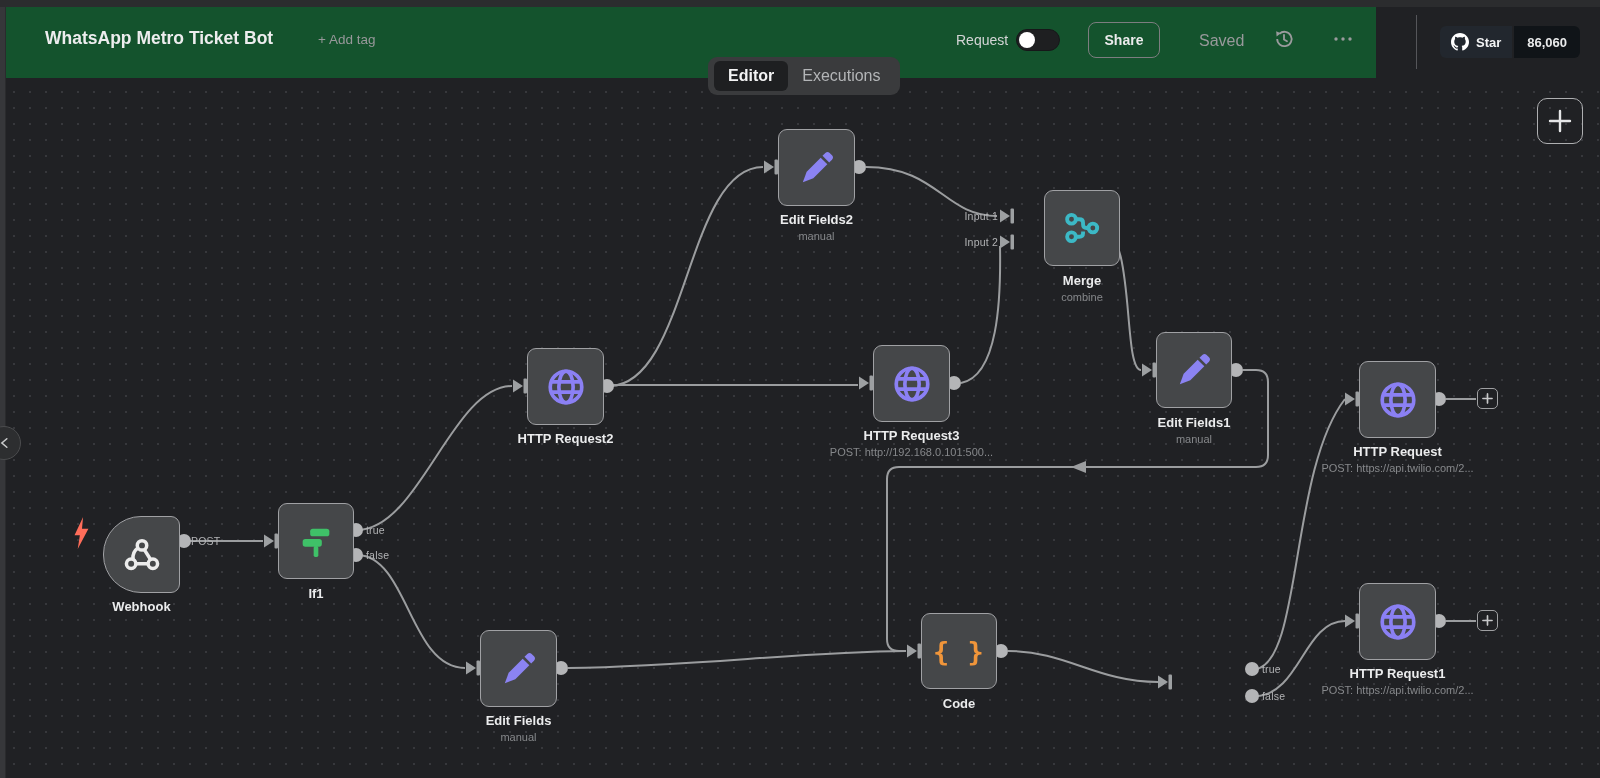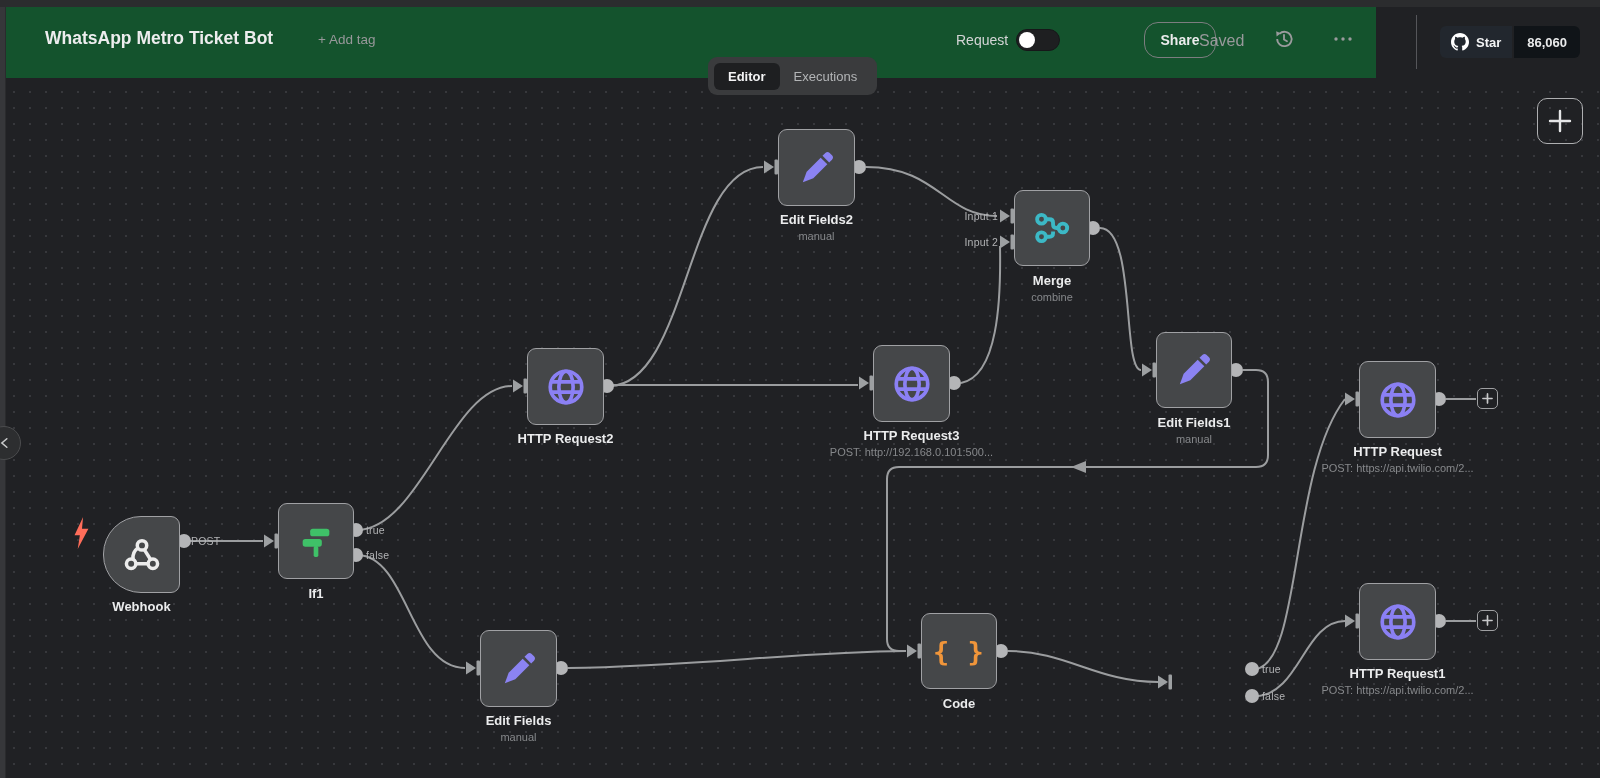--- a/index.html
+++ b/index.html
@@ -9,38 +9,38 @@
 
   
   .topstrip { position:absolute; top:0; left:0; width:1600px; height:7px; background:#2b2c2e; }
   .header { position:absolute; top:7px; left:0; width:1376px; height:71px; background:#14532d; }
   .wf-title { position:absolute; left:45px; top:21px; font-size:17.5px; font-weight:600; color:#ededee; }
   .add-tag { position:absolute; left:318px; top:25px; font-size:13.5px; color:#97989a; cursor:pointer; }
   .activation-label { position:absolute; left:956px; top:25px; font-size:14px; color:#d4d5d6; }
   .toggle { position:absolute; left:1016px; top:22px; width:44px; height:22px; border-radius:11px;
             background:#1e1f21; border:1px solid #161719; cursor:pointer; }
   .toggle .knob { position:absolute; left:2px; top:2px; width:16px; height:16px; border-radius:50%; background:#ffffff; }
-  .share-btn { position:absolute; left:1144px; top:15px; width:72px; height:36px; border:1px solid #7c7d7f;
-               border-radius:14px; background:transparent; color:#ececed; font-size:14px; font-weight:600;
+  .share-btn { position:absolute; left:1088px; top:15px; width:72px; height:36px; border:1px solid #7c7d7f;
+               border-radius:8px; background:transparent; color:#ececed; font-size:14px; font-weight:600;
                display:flex; align-items:center; justify-content:center; cursor:pointer; }
   .save-status { position:absolute; left:1199px; top:25px; font-size:16px; color:#98999b; }
   .icon-btn { position:absolute; background:none; border:none; cursor:pointer; }
   .history-btn { left:1272px; top:21px; width:24px; height:24px; }
   .more-btn { left:1330px; top:24px; width:28px; height:18px; }
   .header-divider { position:absolute; left:1416px; top:8px; width:1px; height:54px; background:#55565a; }
   .github { position:absolute; left:1440px; top:19px; height:32px; display:flex; cursor:pointer; }
   .github .gh-left { display:flex; align-items:center; gap:7px; padding:0 11px; background:#22272e;
                      border-radius:6px 0 0 6px; color:#f2f3f4; font-size:13px; font-weight:700; }
   .github .gh-count { display:flex; align-items:center; padding:0 13px; background:#101418; margin-left:2px;
                       border-radius:0 6px 6px 0; color:#e9eaeb; font-size:13px; font-weight:700; }
 
   
   .tabs { position:absolute; left:708px; top:57px; height:38px; background:#3a3b3d; border-radius:9px;
           display:flex; align-items:center; padding:0 6px; z-index:30; }
-  .tab { font-size:13px; padding:6px 14px; border-radius:6px; cursor:pointer; color:#b3b5b7; }
+  .tab { font-size:16px; padding:6px 14px; border-radius:6px; cursor:pointer; color:#b3b5b7; }
   .tab.active { background:#1e1f21; color:#f3f3f4; font-weight:700; }
 
   
   .canvas { position:absolute; top:78px; left:0; width:1600px; height:700px; background-color:#202124;
             background-image:radial-gradient(circle, #37383c 1.15px, transparent 1.3px);
             background-size:16px 16px; background-position:6px 6px; }
   .left-strip { position:absolute; left:0; top:7px; width:6px; height:771px; background:#36373a;
                 border-right:1px solid #2a2b2d; z-index:5; }
   .collapse-btn { position:absolute; left:-13px; top:426px; width:34px; height:34px; border-radius:50%;
                   background:#2d2e30; border:1px solid #4b4c4e; z-index:6; cursor:pointer;
@@ -258,21 +258,21 @@
         <g fill="#8b83f2">
           <path d="M3.5 20.5 L5.8 14.2 L14.2 5.8 L18.2 9.8 L9.8 18.2 Z"></path>
           <path d="M15.3 4.7 L17 3 Q18.3 1.8 19.6 3 L21 4.4 Q22.2 5.7 21 7 L19.3 8.7 Z"></path>
         </g>
       </svg>
     </div>
     <div class="node-label">Edit Fields2</div>
     <div class="node-subtitle">manual</div>
   </div>
 
-  <div class="node" style="left:1014px; top:190px;">
+  <div class="node" style="left:1044px; top:190px;">
     <div class="node-box">
       <svg width="42" height="42" viewBox="0 0 24 24">
         <g fill="none" stroke="#3cb9c6" stroke-width="2.2">
           <circle cx="6" cy="7" r="2.5"></circle>
             <circle cx="6" cy="17" r="2.5"></circle>
             <circle cx="18.2" cy="12" r="2.5"></circle>
           <path d="M8.5 7 H10.5 Q12.6 7 12.6 9 V10 Q12.6 12 14.6 12 H15.7"></path>
           <path d="M8.5 17 H10.5 Q12.6 17 12.6 15 V14"></path>
         </g>
       </svg>

